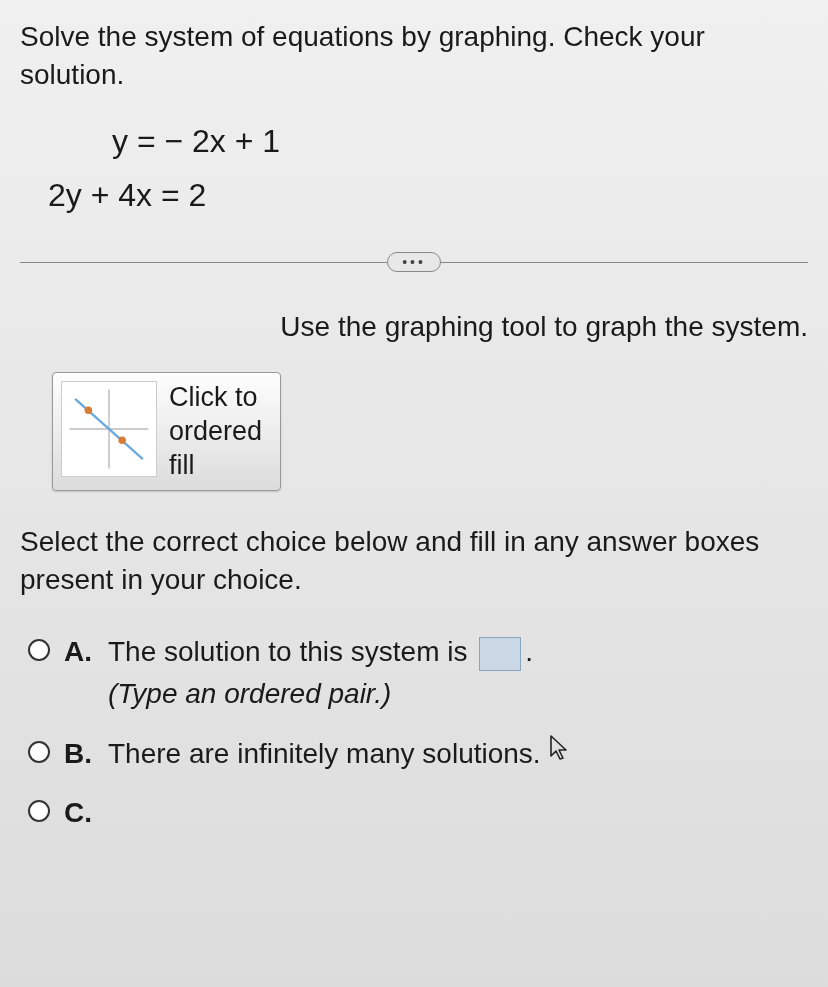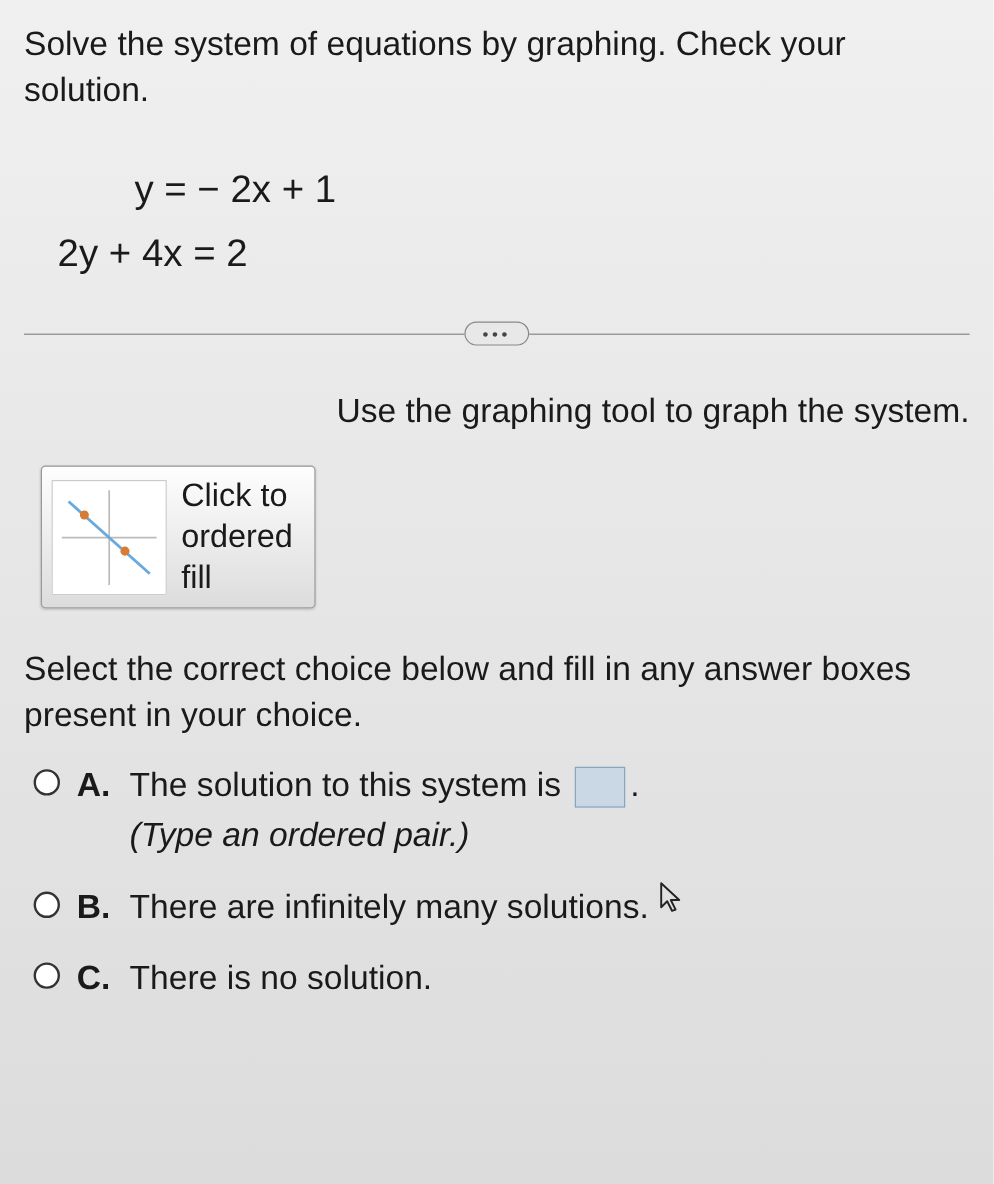--- a/index.html
+++ b/index.html
@@ -7,21 +7,21 @@
       width: 828px;
       height: 987px;
       font-family: Arial, Helvetica, sans-serif;
       background: linear-gradient(to bottom, #f0f0f0 0%, #e6e6e6 50%, #dcdcdc 100%);
       padding: 18px 20px;
       color: #1a1a1a;
       font-size: 28px;
       line-height: 1.35;
       position: relative;
     }
-    .prompt { margin-bottom: 36px; }
+    .prompt { margin-bottom: 20px; }
     .equations {
       margin: 12px 0 30px 28px;
       font-size: 32px;
       line-height: 1.7;
     }
     .eq1 { margin-left: 64px; }
     .divider-row {
       display: flex;
       align-items: center;
       margin: 24px 0 36px 0;
@@ -38,46 +38,46 @@
       font-size: 14px;
       color: #444;
       background: #e8e8e8;
       letter-spacing: 3px;
       line-height: 1;
       cursor: pointer;
     }
     .instruction { margin-bottom: 26px; text-align: right; }
     .graph-button {
       display: inline-flex;
-      align-items: center;
+      align-items: flex-start;
       gap: 12px;
       border: 1px solid #999;
       border-radius: 4px;
       background: linear-gradient(to bottom, #fefefe, #dcdcdc);
       padding: 8px 18px 8px 8px;
-      margin-left: 14px;
+      margin-left: 32px;
       margin-bottom: 32px;
       cursor: pointer;
       box-shadow: inset 0 1px 0 #fff, 0 1px 2px rgba(0,0,0,0.15);
     }
     .graph-thumb {
       width: 96px;
       height: 96px;
       background: #fff;
       position: relative;
       border: 1px solid #ccc;
     }
     .graph-thumb svg { width: 100%; height: 100%; display: block; }
     .graph-label {
       font-size: 27px;
       line-height: 1.25;
       color: #1a1a1a;
       text-align: left;
     }
-    .select-text { margin-bottom: 20px; }
+    .select-text { margin-bottom: 34px; }
     .options { margin-left: 8px; }
     .option-row {
       display: flex;
       align-items: flex-start;
       gap: 14px;
       margin-bottom: 22px;
     }
     .radio {
       width: 22px;
       height: 22px;
@@ -173,19 +173,18 @@
 
   <div class="option-row">
     <div class="radio"></div>
     <div class="option-letter">B.</div>
     <div class="option-content">There are infinitely many solutions.</div>
   </div>
 
   <div class="option-row">
     <div class="radio"></div>
     <div class="option-letter">C.</div>
-    <div class="option-content">There is no solution.</div>
   </div>
 
 </div>
 
 
 
 
 </body></html>

